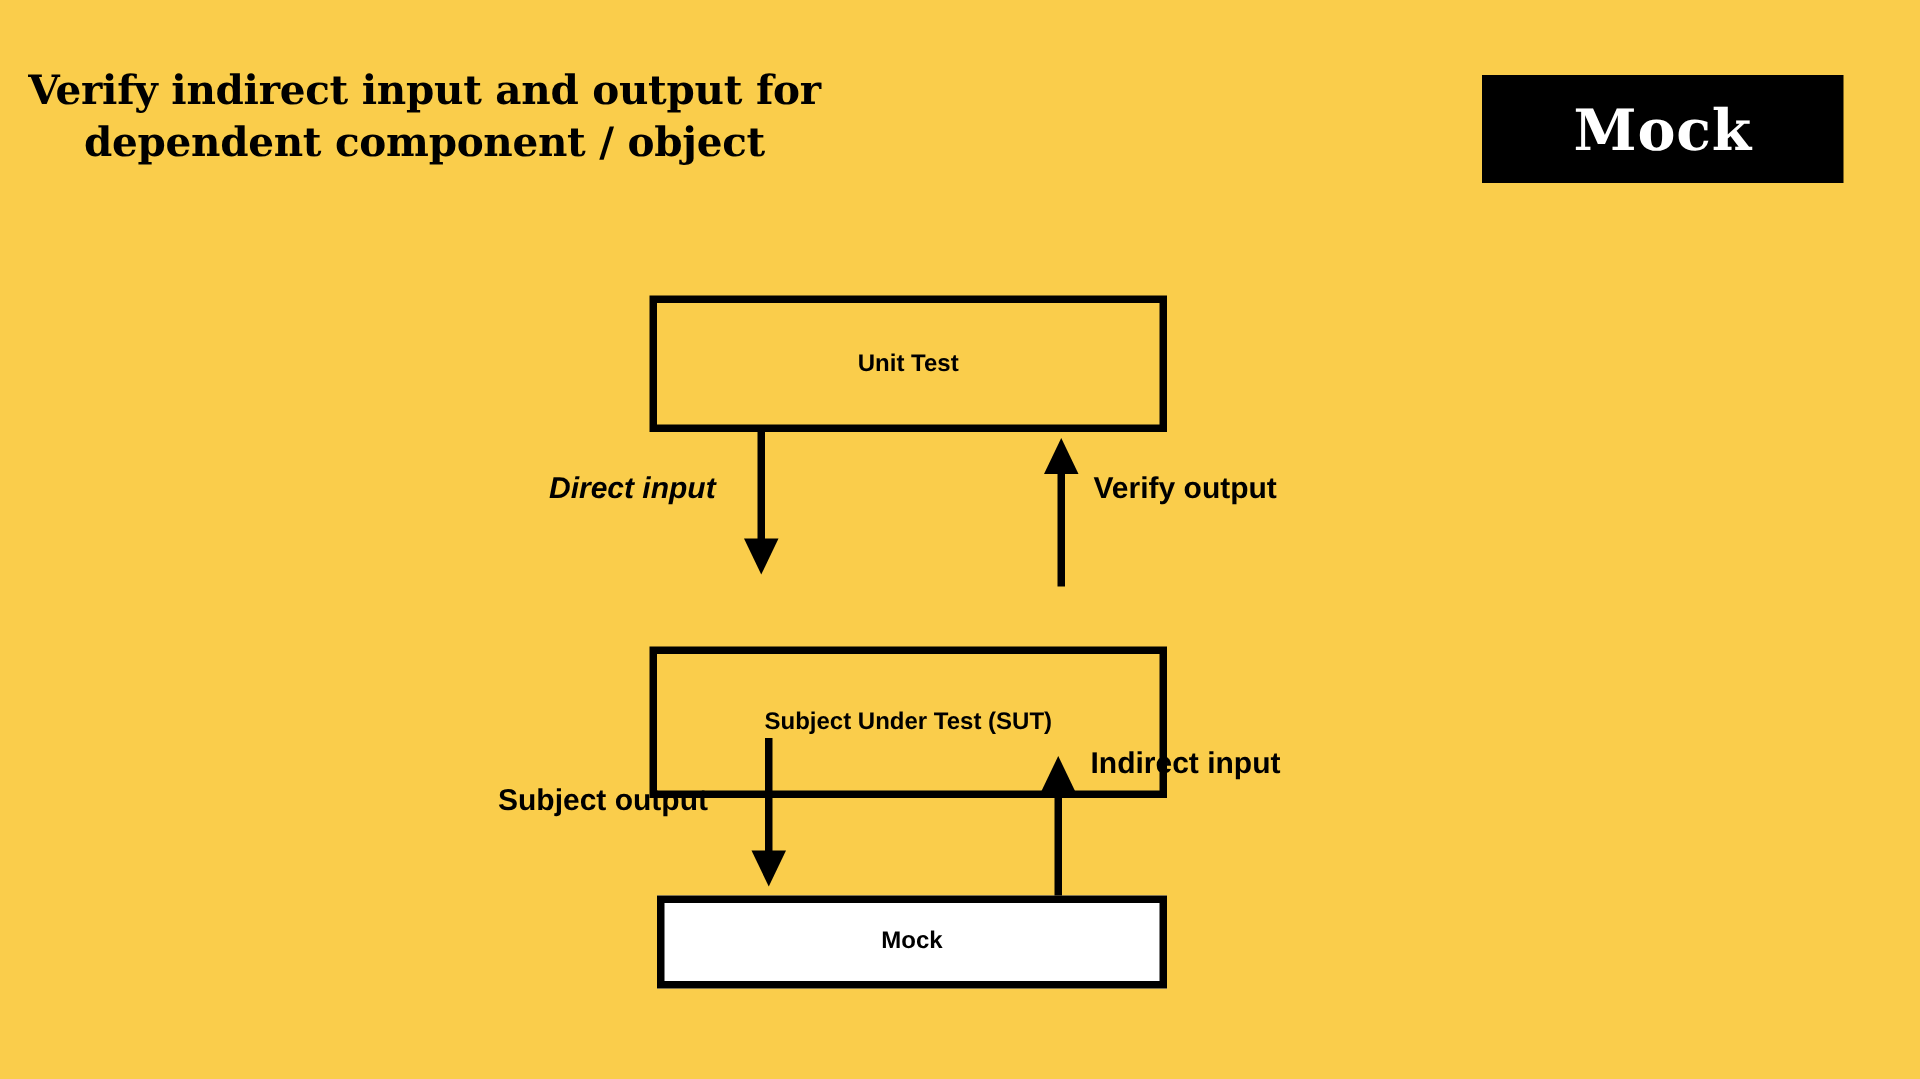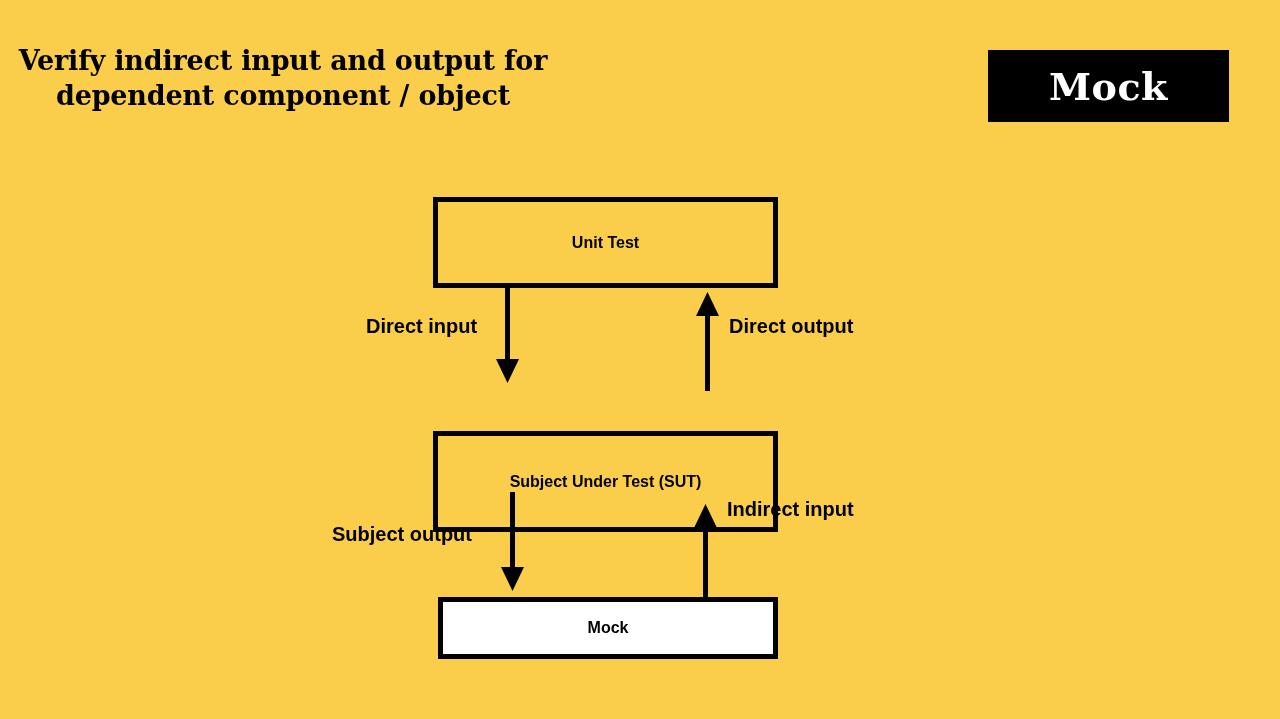--- a/index.html
+++ b/index.html
@@ -92,21 +92,21 @@
     background: #ffffff;
   }
   .edge-label {
     position: absolute;
     font-family: "Liberation Sans", sans-serif;
     font-weight: bold;
     font-size: 20px;
     color: #000000;
     white-space: nowrap;
   }
-  .lbl-direct-input   { left: 366px; top: 315px; }
+  .lbl-direct-input   { left: 366px; top: 315px; font-style: italic; }
   .lbl-direct-output  { left: 729px; top: 315px; }
   .lbl-indirect-out   { left: 332px; top: 523px; }
   .lbl-indirect-in    { left: 727px; top: 498px; }
 
   .arrows {
     position: absolute;
     left: 0;
     top: 0;
     width: 1280px;
     height: 719px;
@@ -131,21 +131,21 @@
     <div class="node-box node-sut">
       <span>Subject Under Test (SUT)</span>
     </div>
 
     <div class="node-box node-mock">
       <span>Mock</span>
     </div>
 
     <div class="edge-label lbl-direct-input">Direct input</div>
 
-    <div class="edge-label lbl-direct-output">Direct output</div>
+    <div class="edge-label lbl-direct-output">Verify output</div>
 
     <div class="edge-label lbl-indirect-out">Subject output</div>
 
     <div class="edge-label lbl-indirect-in">Indirect input</div>
 
     <svg class="arrows" viewBox="0 0 1280 719" width="1280" height="719">
 
       <g>
         <line x1="507.5" y1="288" x2="507.5" y2="366" stroke="#000000" stroke-width="5"></line>
         <polygon points="507.5,383 496,359 519,359" fill="#000000"></polygon>

